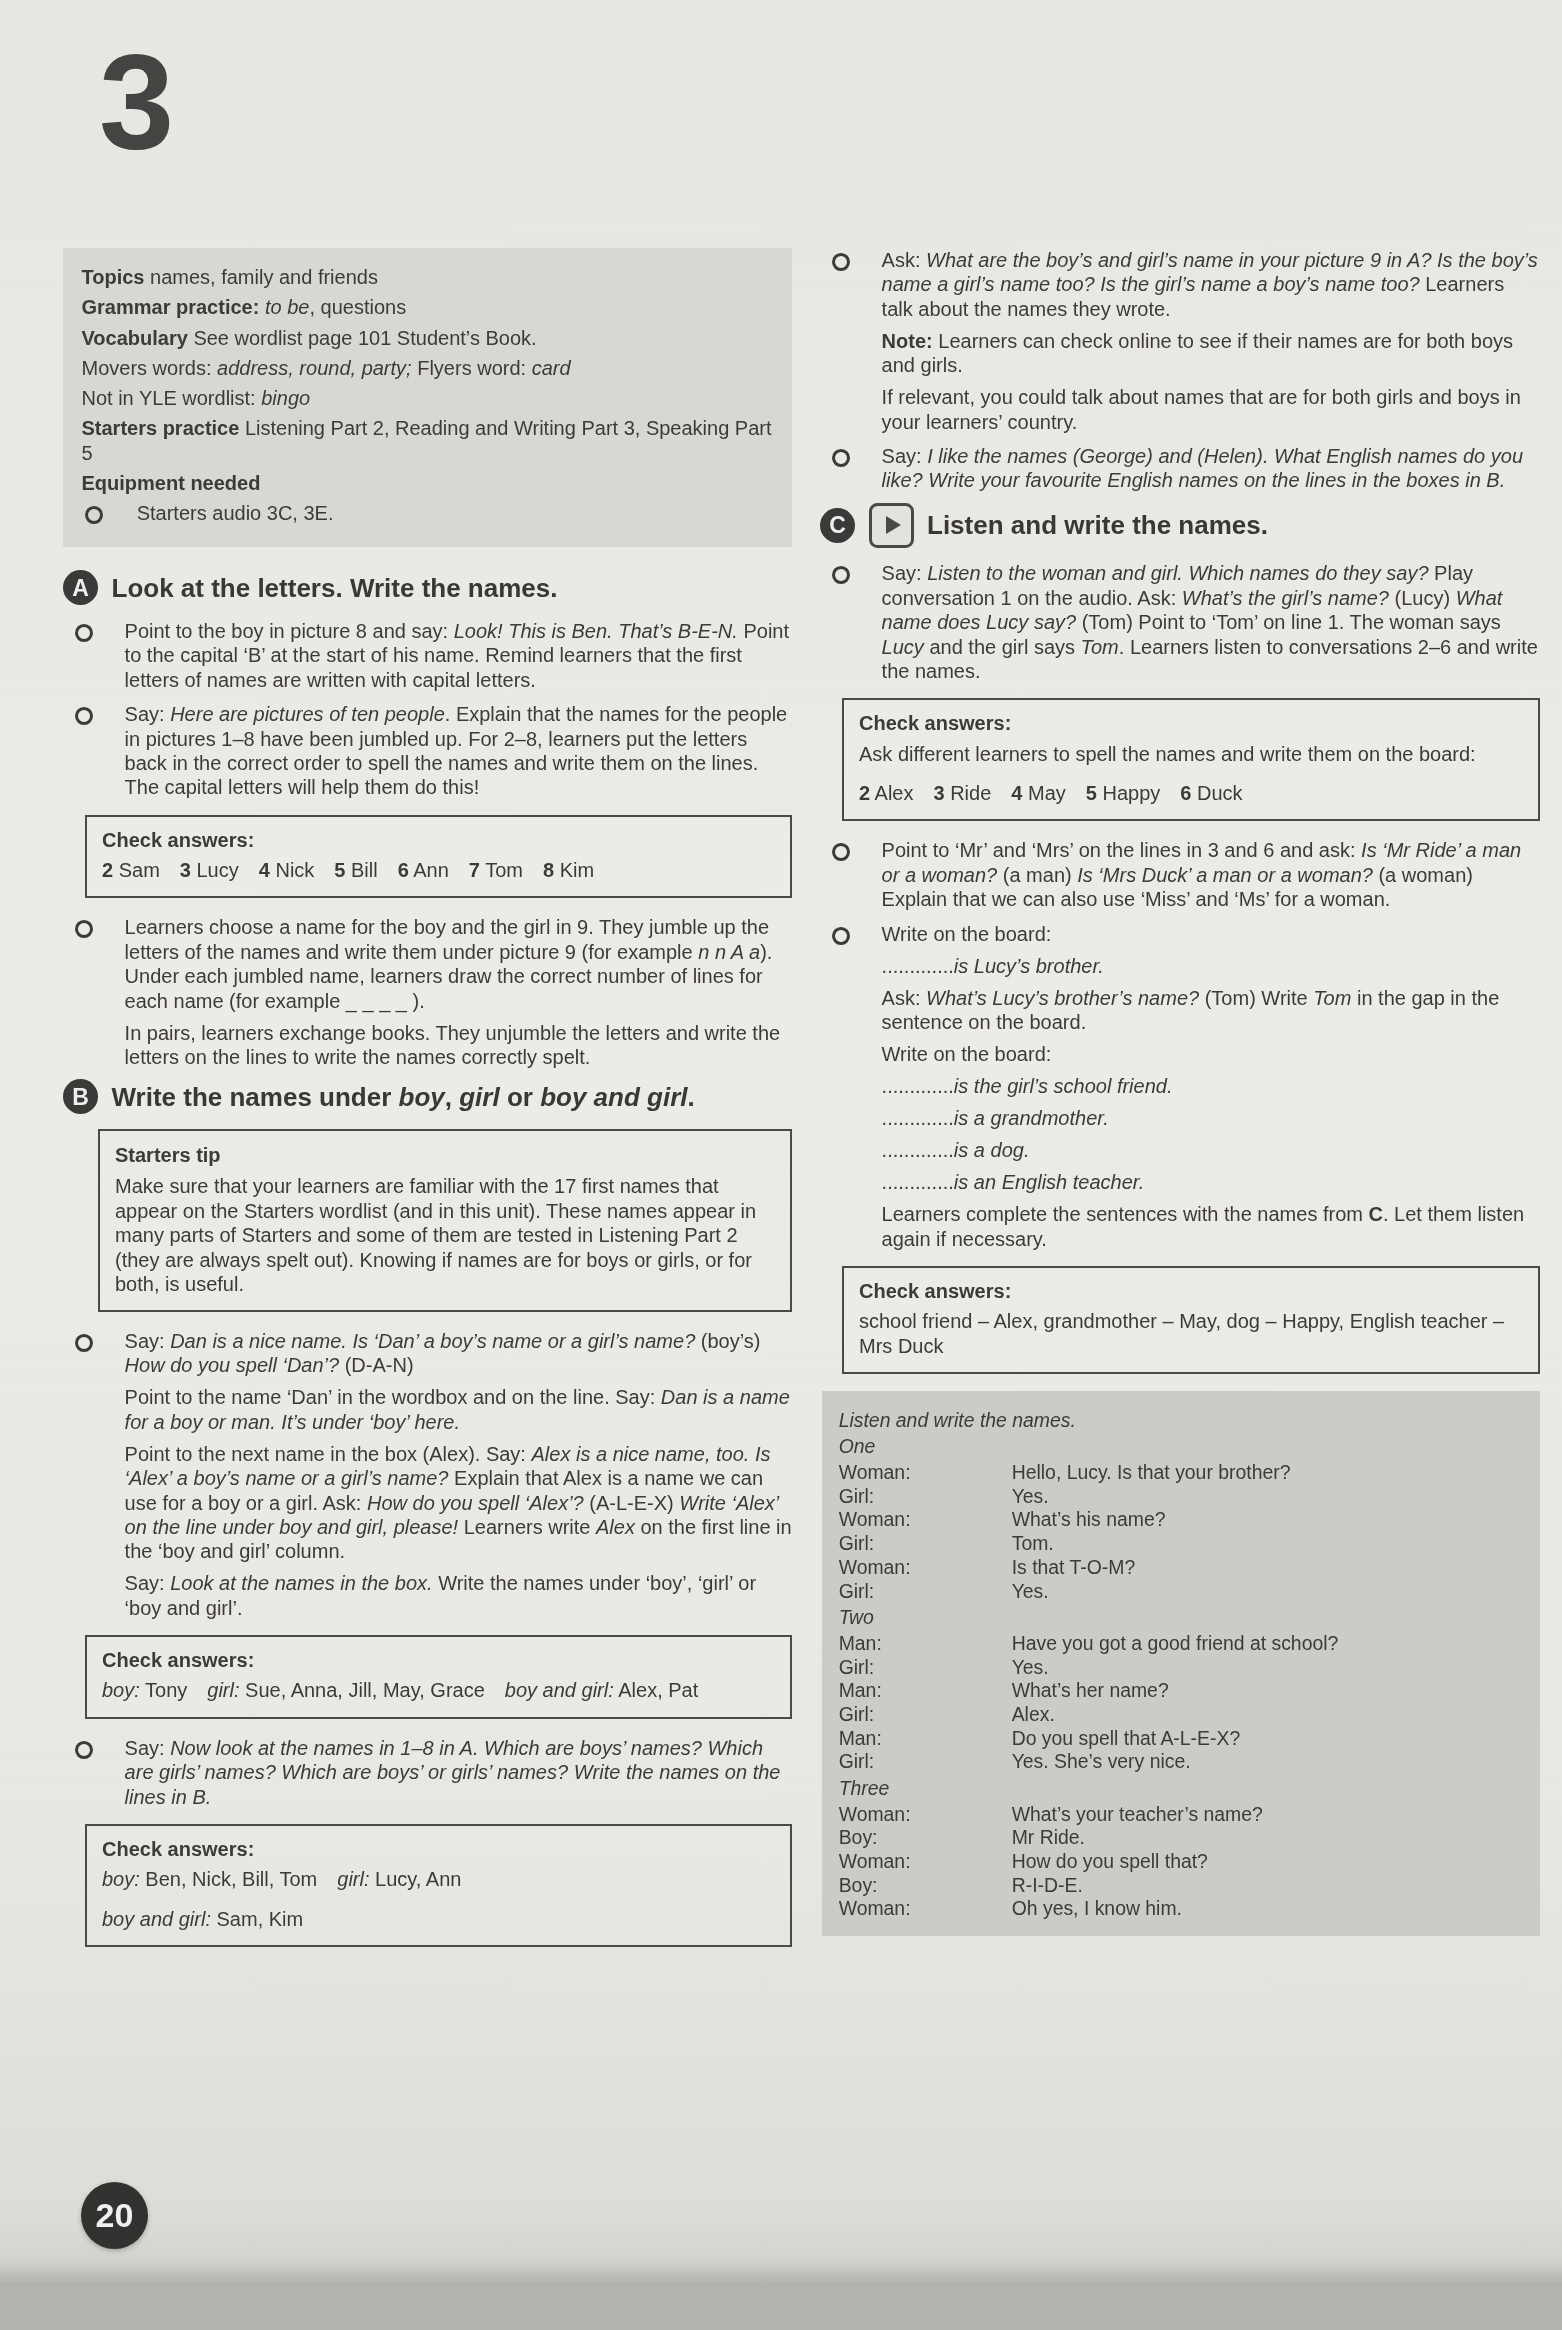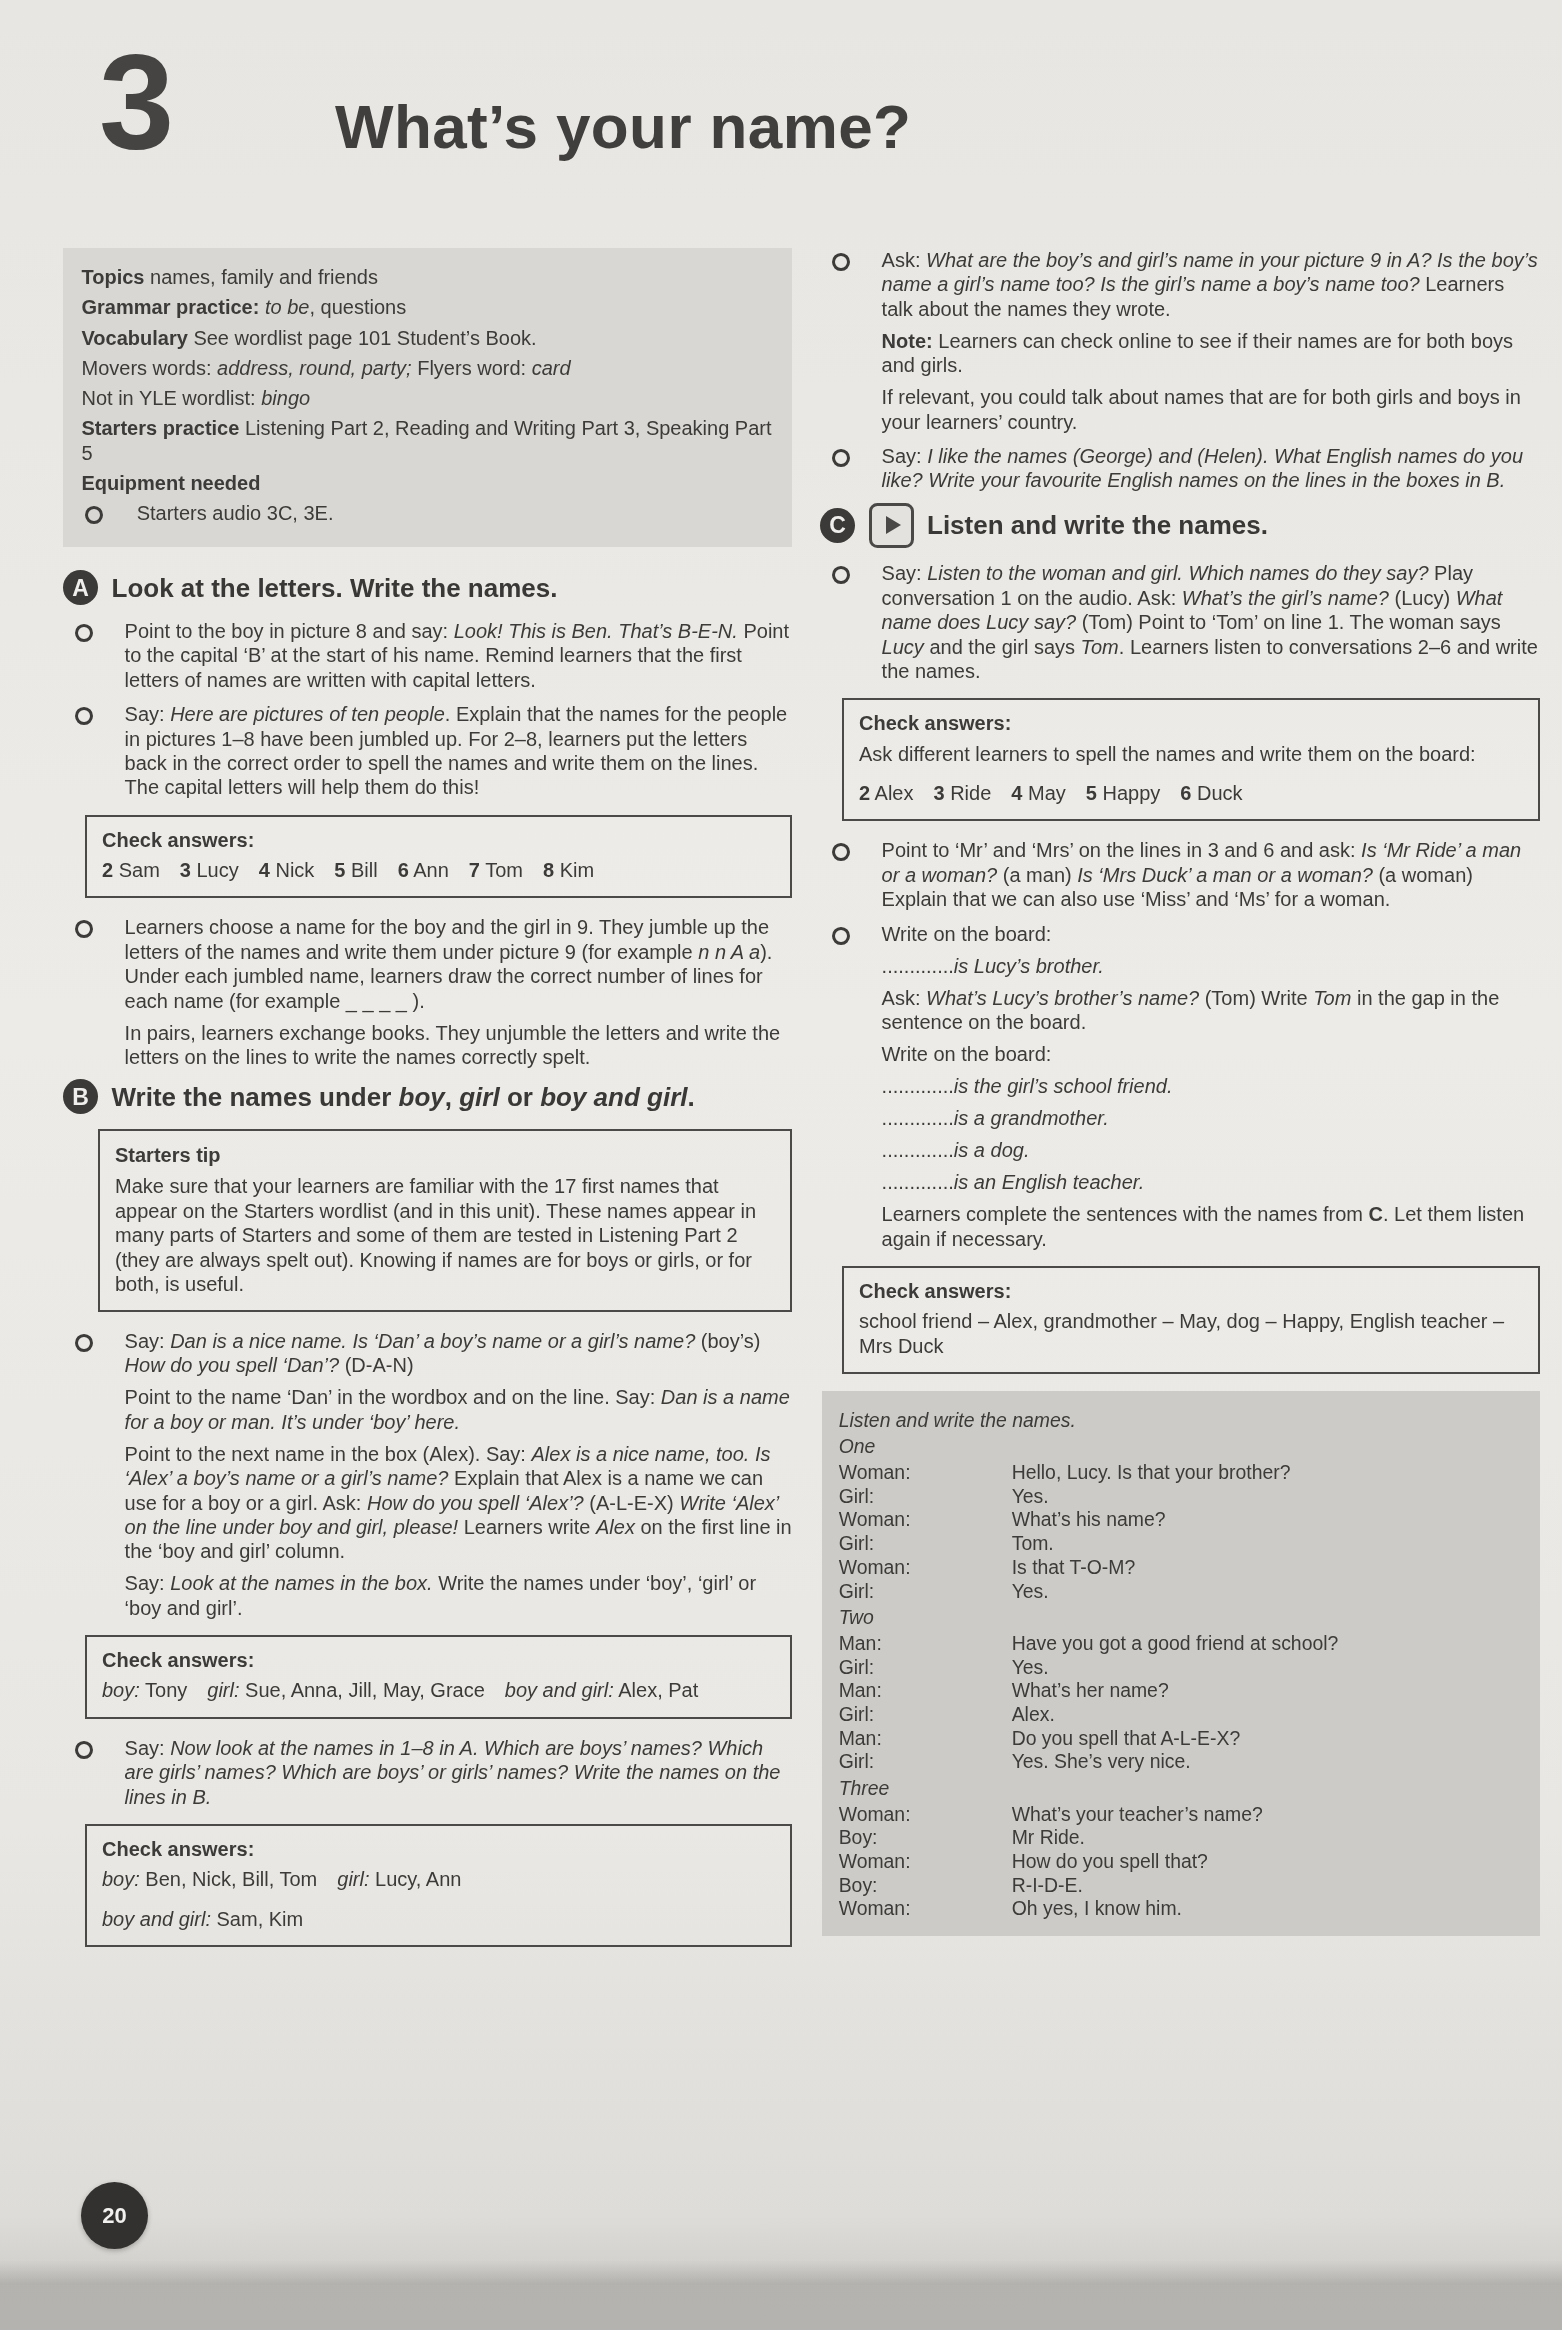--- a/index.html
+++ b/index.html
@@ -93,34 +93,33 @@
   }
   .audio-stage{font-style:italic;margin:4.2px 0;}
   .audio-row{display:flex;align-items:flex-start;margin:1.7px 0;}
   .audio-speaker{flex:0 0 173px;}
   .audio-text{flex:1;min-width:0;}
 
   .page-number{
     position:absolute;left:81px;top:2182px;
     width:67px;height:67px;border-radius:50%;background:#33312f;
     color:#f1f0ee;display:flex;align-items:center;justify-content:center;
-    font-size:22px;font-weight:700;
+    font-size:34px;font-weight:700;
     box-shadow:0 1.7px 5px rgba(0,0,0,0.25);
   }
   .page::after{
     content:"";position:absolute;left:0;right:0;bottom:0;height:25px;
     background:linear-gradient(180deg,rgba(0,0,0,0) 0%,rgba(0,0,0,0.14) 100%);
   }
 </style>
 </head>
 <body>
 
 <div class="page">
   <div class="unit-number">3</div>
-  <h1 class="page-title">What’s your name?</h1>
 
   <div class="columns">
     <div class="col col-left" id="col-left">
         <div class="info-box">
           <div class="info-line"><span><span class="seg-b">Topics</span><span> names, family and friends</span></span></div>
           <div class="info-line"><span><span class="seg-b">Grammar practice:</span><span> </span><span class="seg-i">to be</span><span>, questions</span></span></div>
           <div class="info-line"><span><span class="seg-b">Vocabulary</span><span> See wordlist page 101 Student’s Book.</span></span></div>
           <div class="info-line"><span><span>Movers words: </span><span class="seg-i">address, round, party;</span><span> Flyers word: </span><span class="seg-i">card</span></span></div>
           <div class="info-line"><span><span>Not in YLE wordlist: </span><span class="seg-i">bingo</span></span></div>
           <div class="info-line"><span><span class="seg-b">Starters practice</span><span> Listening Part 2, Reading and Writing Part 3, Speaking Part 5</span></span></div>

